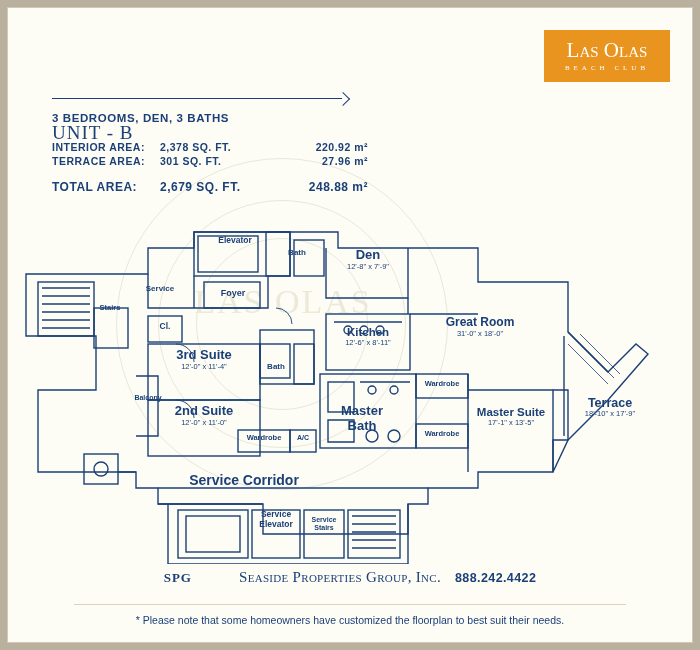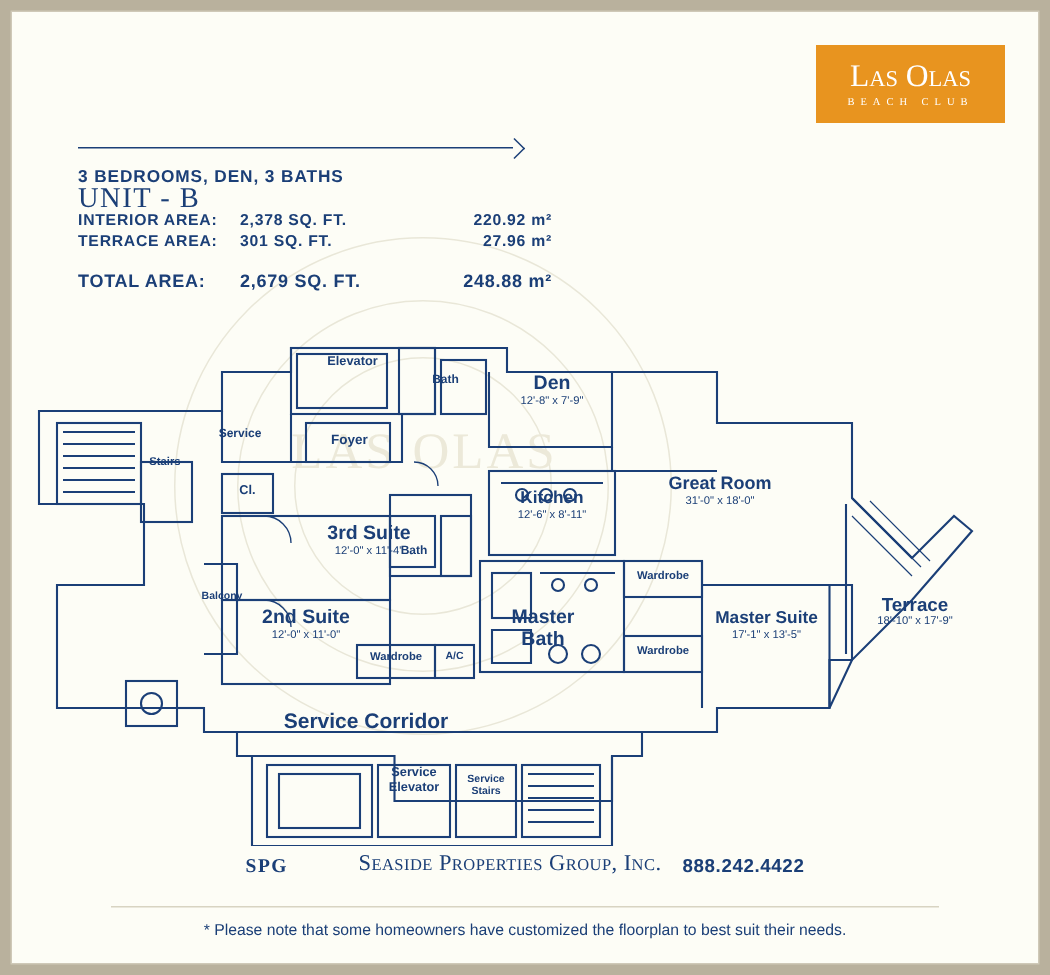--- a/index.html
+++ b/index.html
@@ -265,21 +265,21 @@
       <span class="rname">Great Room</span>
       <span class="rdim" style="font-size:7.5px;">31'-0" x 18'-0"</span>
     </div>
     <div class="rlabel" style="left:142px;top:118px;width:30px;font-size:8.5px;">
       <span class="rname">Cl.</span>
     </div>
     <div class="rlabel" style="left:318px;top:122px;width:84px;font-size:11.5px;">
       <span class="rname">Kitchen</span>
       <span class="rdim" style="font-size:7.5px;">12'-6" x 8'-11"</span>
     </div>
-    <div class="rlabel" style="left:140px;top:144px;width:112px;font-size:13px;margin-left:42px;">
+    <div class="rlabel" style="left:140px;top:144px;width:112px;font-size:13px;">
       <span class="rname">3rd Suite</span>
       <span class="rdim" style="font-size:7.5px;">12'-0" x 11'-4"</span>
     </div>
     <div class="rlabel" style="left:252px;top:158px;width:32px;font-size:8px;">
       <span class="rname">Bath</span>
     </div>
     <div class="rlabel" style="left:406px;top:176px;width:56px;font-size:7.5px;">
       <span class="rname">Wardrobe</span>
     </div>
     <div class="rlabel" style="left:556px;top:192px;width:92px;font-size:12.5px;">

